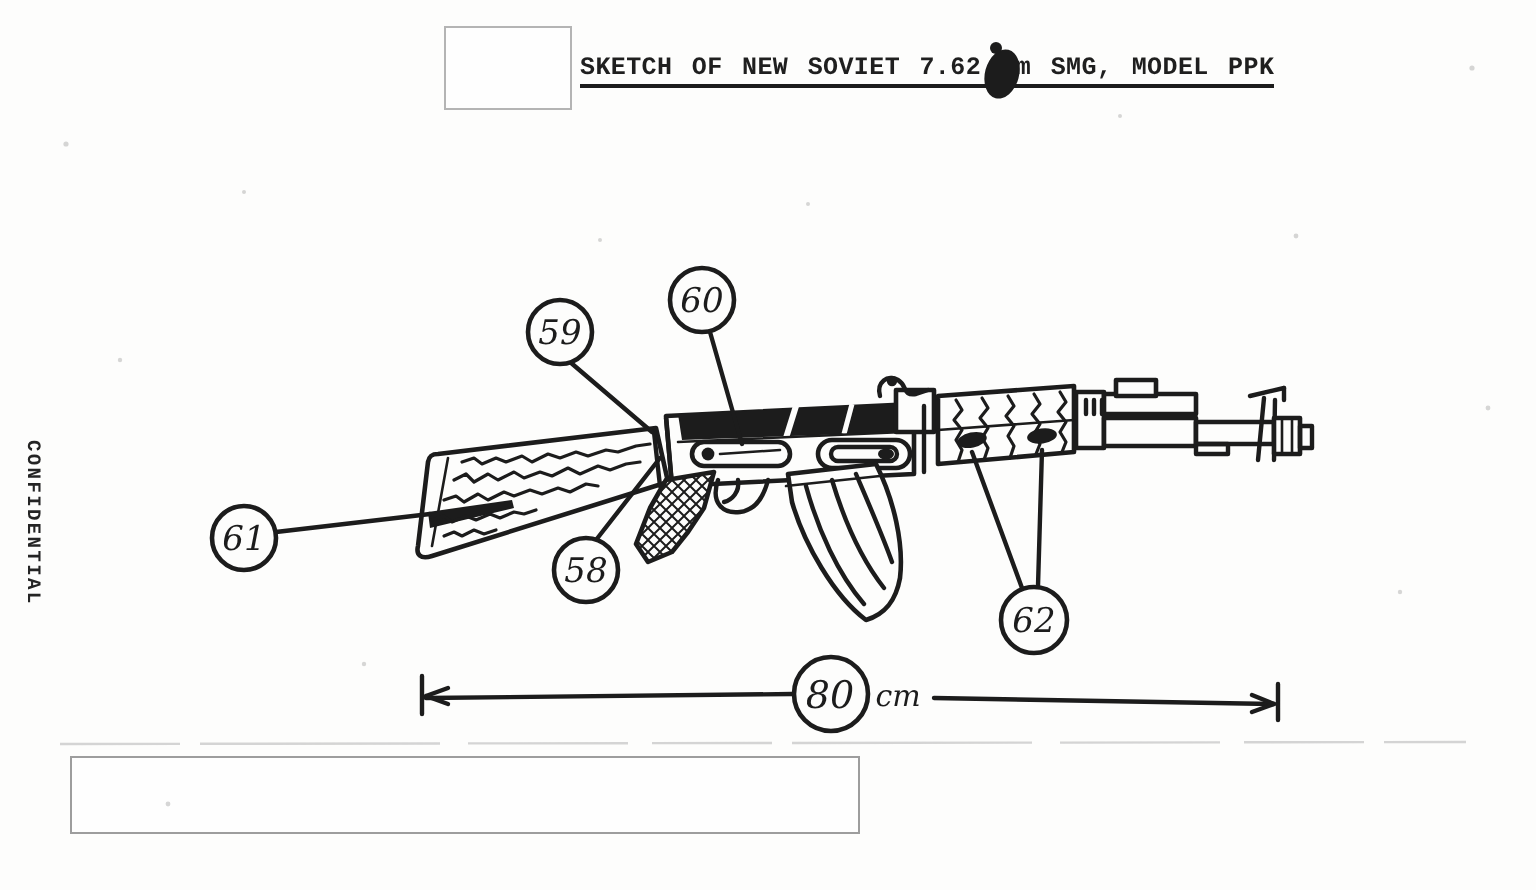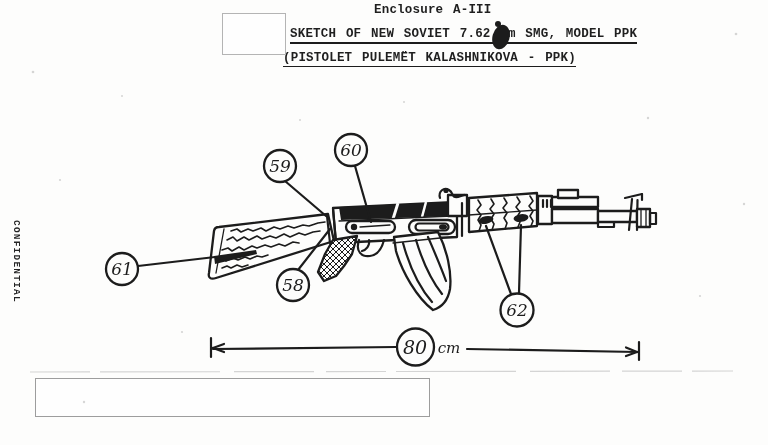--- a/index.html
+++ b/index.html
@@ -26,26 +26,22 @@
   .grain{stroke:#1c1c1c;fill:none;stroke-width:1.6;stroke-linecap:round;stroke-linejoin:round;}
   .hand{font-family:"DejaVu Serif",serif;font-style:italic;fill:#1c1c1c;}
 </style>
 </head>
 <body>
 
 <div class="scan">
 
   <div class="abs stamp-vert">CONFIDENTIAL</div>
 
-  <div class="abs typed enclosure">Enclosure A-III</div>
   <div class="abs typed title-line">
     <span class="u">SKETCH OF NEW SOVIET 7.62 mm SMG, MODEL PPK</span>
-  </div>
-  <div class="abs typed subtitle-line">
-    <span class="u">(PISTOLET PULEMËT KALASHNIKOVA - PPK)</span>
   </div>
 
   <div class="redact redact-top"></div>
   <div class="redact redact-bottom"></div>
 
   <svg class="sketch" width="768" height="445" viewBox="0 0 768 445">
     <defs>
       <pattern id="xhatch" width="6" height="6" patternUnits="userSpaceOnUse">
         <path d="M0,0 L6,6 M6,0 L0,6" stroke="#1c1c1c" stroke-width="1"></path>
       </pattern>

